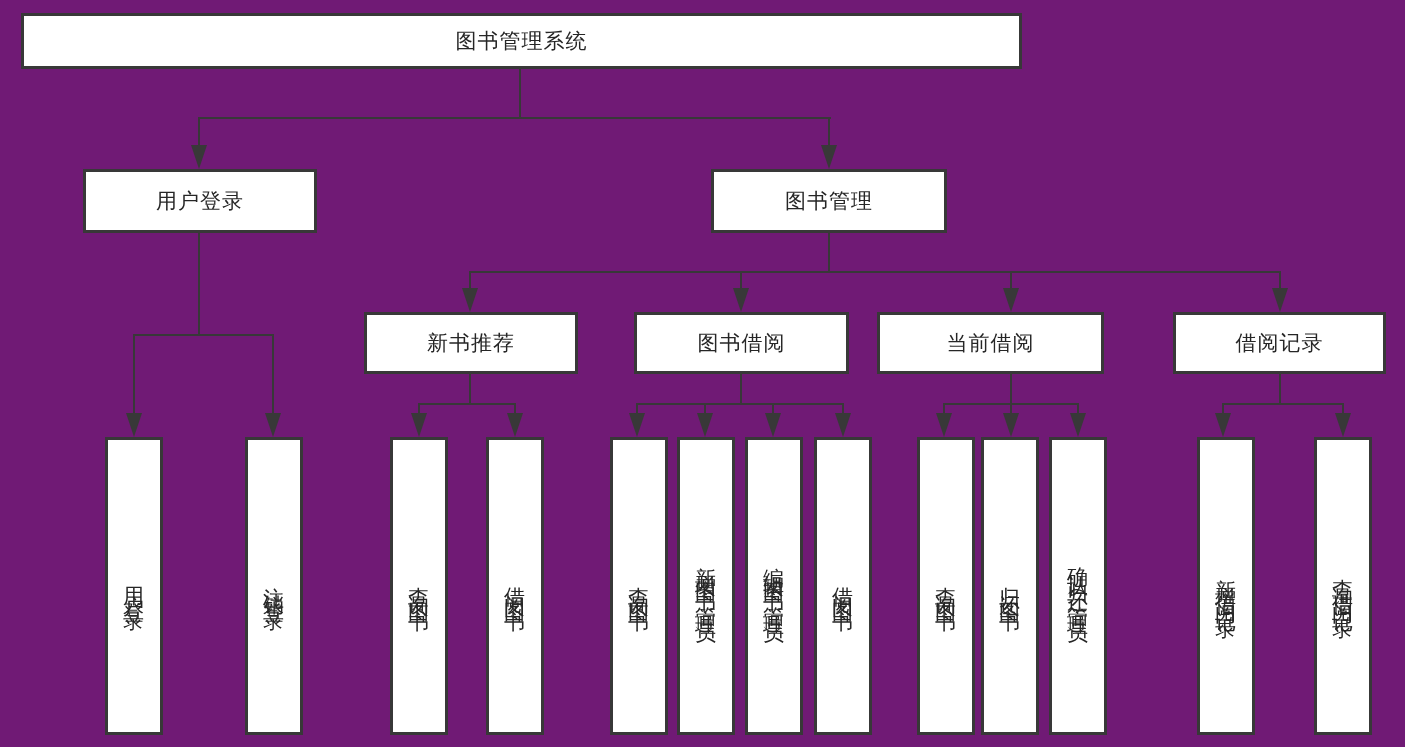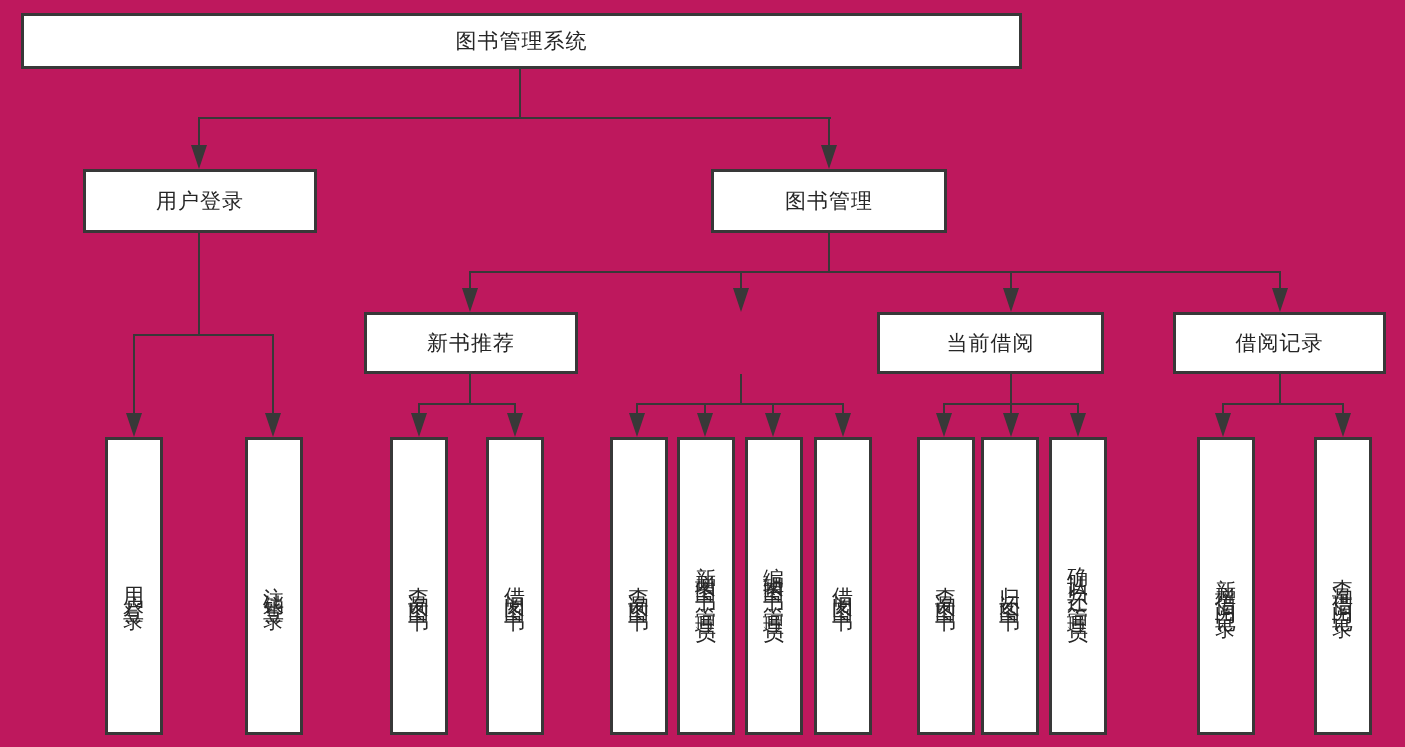--- a/index.html
+++ b/index.html
@@ -3,21 +3,21 @@
 <meta charset="utf-8">
 <style>
   * { margin: 0; padding: 0; box-sizing: border-box; }
   html, body { background: #ffffff; }
   body { font-family: "Liberation Sans", sans-serif; }
 
   .canvas {
     position: relative;
     width: 1405px;
     height: 747px;
-    background: #be185d;
+    background: #701a75;
     overflow: hidden;
   }
 
   
   .node {
     position: absolute;
     border: 3px solid #383838;
     background: #ffffff;
     display: flex;
     align-items: center;
@@ -75,20 +75,21 @@
 <body>
 
 <div class="canvas">
 
   <div class="node" style="left:21px; top:13px; width:1001px; height:56px">图书管理系统</div>
 
   <div class="node" style="left:83px; top:169px; width:234px; height:64px">用户登录</div>
   <div class="node" style="left:711px; top:169px; width:236px; height:64px">图书管理</div>
 
   <div class="node" style="left:364px; top:312px; width:214px; height:62px">新书推荐</div>
+  <div class="node" style="left:634px; top:312px; width:215px; height:62px">图书借阅</div>
   <div class="node" style="left:877px; top:312px; width:227px; height:62px">当前借阅</div>
   <div class="node" style="left:1173px; top:312px; width:213px; height:62px">借阅记录</div>
 
   <div class="vnode" style="left:105px">
     <span>用户登录</span>
   </div>
   <div class="vnode" style="left:245px">
     <span>注销登录</span>
   </div>
 

